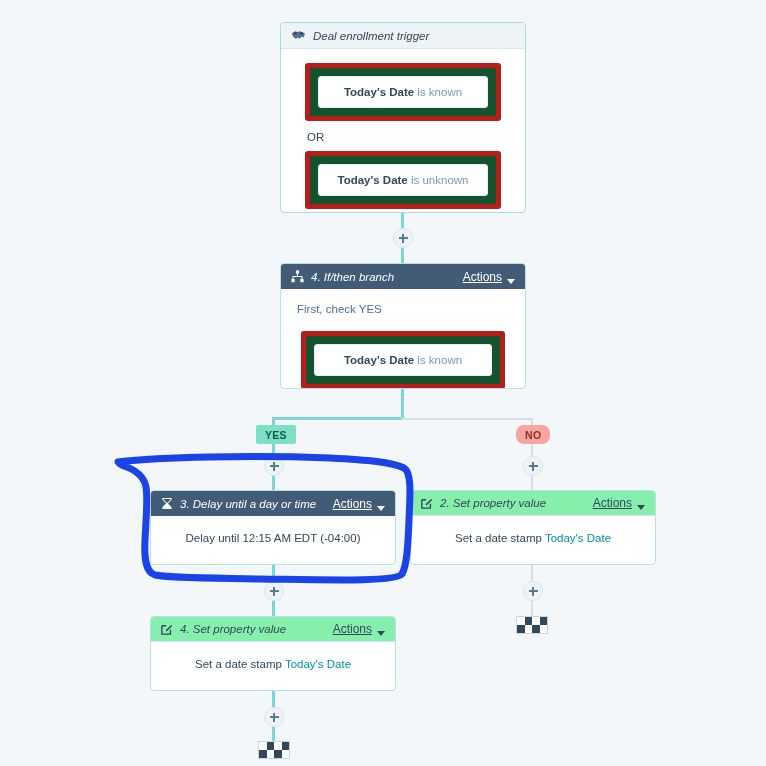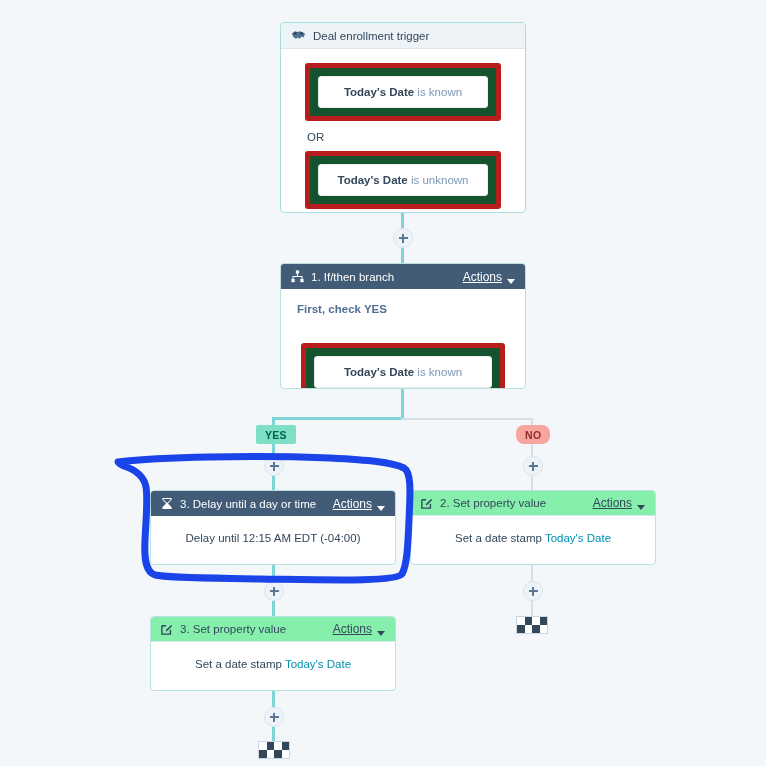--- a/index.html
+++ b/index.html
@@ -106,21 +106,21 @@
     color: #33475b;
     border-bottom: 1px solid #dde6ee;
     height: 26px;
   }
   .hdr-icon {
     display: inline-flex;
     align-items: center;
     margin-right: 7px;
     flex: 0 0 auto;
   }
-  .hdr-title { flex: 1 1 auto; white-space: nowrap; }
+  .hdr-title { flex: 1 1 auto; white-space: nowrap; font-style: italic; }
 
   .actions {
     display: inline-flex;
     align-items: flex-end;
     font-size: 12px;
     white-space: nowrap;
     cursor: pointer;
   }
   .actions .lbl {
     text-decoration: underline;
@@ -170,22 +170,21 @@
 
   .body-center {
     text-align: center;
     font-size: 11.5px;
     color: #33475b;
   }
   .link-prop { color: #0091ae; }
   .first-check {
     font-size: 11.5px;
     color: #516f90;
-    margin-bottom: 28px;
-    font-weight: bold;
+    margin-bottom: 16px;
   }
 
   
   .badge {
     position: absolute;
     height: 19px;
     min-width: 34px;
     padding: 0 9px;
     box-sizing: border-box;
     display: flex;
@@ -247,21 +246,21 @@
   <div class="card" style="left:280px; top:263px; width:246px; height:126px;">
     <div class="card-header dark">
       <span class="hdr-icon">
         <svg width="13" height="13" viewBox="0 0 16 16">
           <rect x="6" y="0.5" width="4" height="4" fill="#ffffff"></rect>
           <rect x="0.5" y="11" width="4" height="4" fill="#ffffff"></rect>
           <rect x="11.5" y="11" width="4" height="4" fill="#ffffff"></rect>
           <path d="M8 4.5 V8 M2.5 11 V8 H13.5 V11" stroke="#ffffff" stroke-width="1.3" fill="none"></path>
         </svg>
       </span>
-      <span class="hdr-title">1. If/then branch</span>
+      <span class="hdr-title">4. If/then branch</span>
       <span class="actions">
         <span class="lbl">Actions</span>
         <span class="caret"></span>
       </span>
     </div>
     <div class="card-body">
       <div class="first-check">First, check YES</div>
       <div class="cond-outer" style="margin:0 4px;">
         <div class="cond-inner">
           <span class="prop">Today's Date</span><span class="oper"> is known</span>
@@ -349,21 +348,21 @@
 
   <div class="card" style="left:150px; top:616px; width:246px; height:75px;">
     <div class="card-header light">
       <span class="hdr-icon">
         <svg width="12" height="12" viewBox="0 0 14 14">
           <path d="M1 3.2 V13 H11 V8" stroke="#33475b" stroke-width="1.6" fill="none"></path>
           <path d="M1 3.2 H6" stroke="#33475b" stroke-width="1.6" fill="none"></path>
           <path d="M5.4 8.6 L11.8 2.2 L13 3.4 L6.6 9.8 Z" fill="#33475b"></path>
         </svg>
       </span>
-      <span class="hdr-title">3. Set property value</span>
+      <span class="hdr-title">4. Set property value</span>
       <span class="actions">
         <span class="lbl">Actions</span>
         <span class="caret"></span>
       </span>
     </div>
     <div class="card-body body-center" style="padding-top:16px;">
       <span>Set a date stamp </span><span class="link-prop">Today's Date</span>
     </div>
   </div>
 

